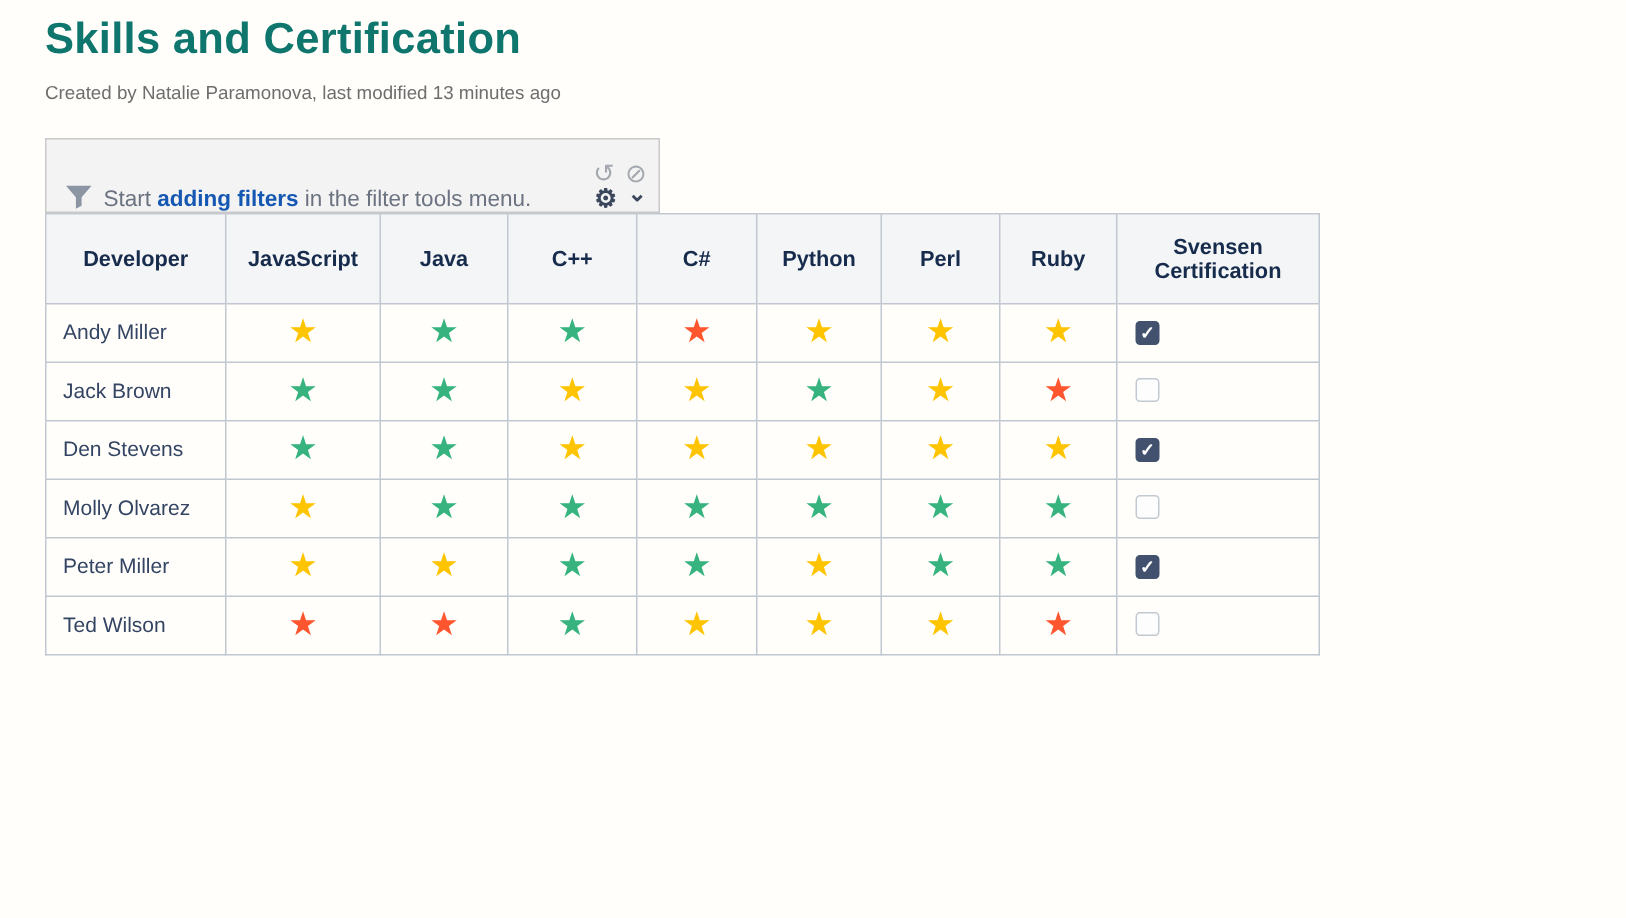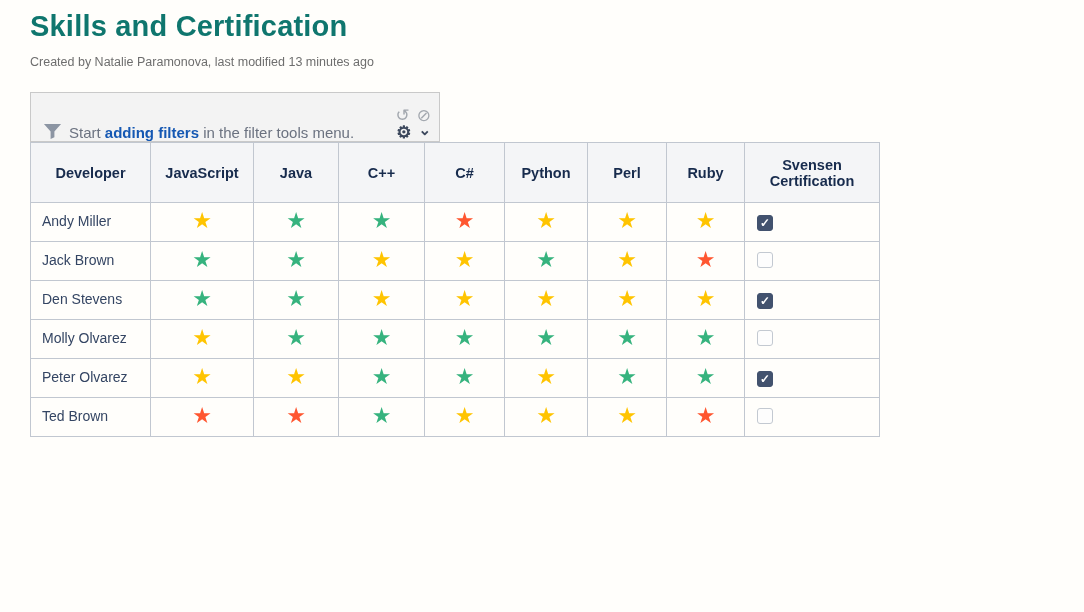--- a/index.html
+++ b/index.html
@@ -214,32 +214,32 @@
           <td class="star-cell"><span class="star" style="color: rgb(255, 196, 0);">★</span></td>
           <td class="star-cell"><span class="star" style="color: rgb(54, 179, 126);">★</span></td>
           <td class="star-cell"><span class="star" style="color: rgb(54, 179, 126);">★</span></td>
           <td class="star-cell"><span class="star" style="color: rgb(54, 179, 126);">★</span></td>
           <td class="star-cell"><span class="star" style="color: rgb(54, 179, 126);">★</span></td>
           <td class="star-cell"><span class="star" style="color: rgb(54, 179, 126);">★</span></td>
           <td class="star-cell"><span class="star" style="color: rgb(54, 179, 126);">★</span></td>
           <td class="cert-cell"><span class="checkbox"></span></td>
         </tr>
         <tr>
-          <td class="name">Peter Olvarez</td>
+          <td class="name">Peter Miller</td>
           <td class="star-cell"><span class="star" style="color: rgb(255, 196, 0);">★</span></td>
           <td class="star-cell"><span class="star" style="color: rgb(255, 196, 0);">★</span></td>
           <td class="star-cell"><span class="star" style="color: rgb(54, 179, 126);">★</span></td>
           <td class="star-cell"><span class="star" style="color: rgb(54, 179, 126);">★</span></td>
           <td class="star-cell"><span class="star" style="color: rgb(255, 196, 0);">★</span></td>
           <td class="star-cell"><span class="star" style="color: rgb(54, 179, 126);">★</span></td>
           <td class="star-cell"><span class="star" style="color: rgb(54, 179, 126);">★</span></td>
           <td class="cert-cell"><span class="checkbox checked">✓</span></td>
         </tr>
         <tr>
-          <td class="name">Ted Brown</td>
+          <td class="name">Ted Wilson</td>
           <td class="star-cell"><span class="star" style="color: rgb(255, 86, 48);">★</span></td>
           <td class="star-cell"><span class="star" style="color: rgb(255, 86, 48);">★</span></td>
           <td class="star-cell"><span class="star" style="color: rgb(54, 179, 126);">★</span></td>
           <td class="star-cell"><span class="star" style="color: rgb(255, 196, 0);">★</span></td>
           <td class="star-cell"><span class="star" style="color: rgb(255, 196, 0);">★</span></td>
           <td class="star-cell"><span class="star" style="color: rgb(255, 196, 0);">★</span></td>
           <td class="star-cell"><span class="star" style="color: rgb(255, 86, 48);">★</span></td>
           <td class="cert-cell"><span class="checkbox"></span></td>
         </tr>
       </tbody>

